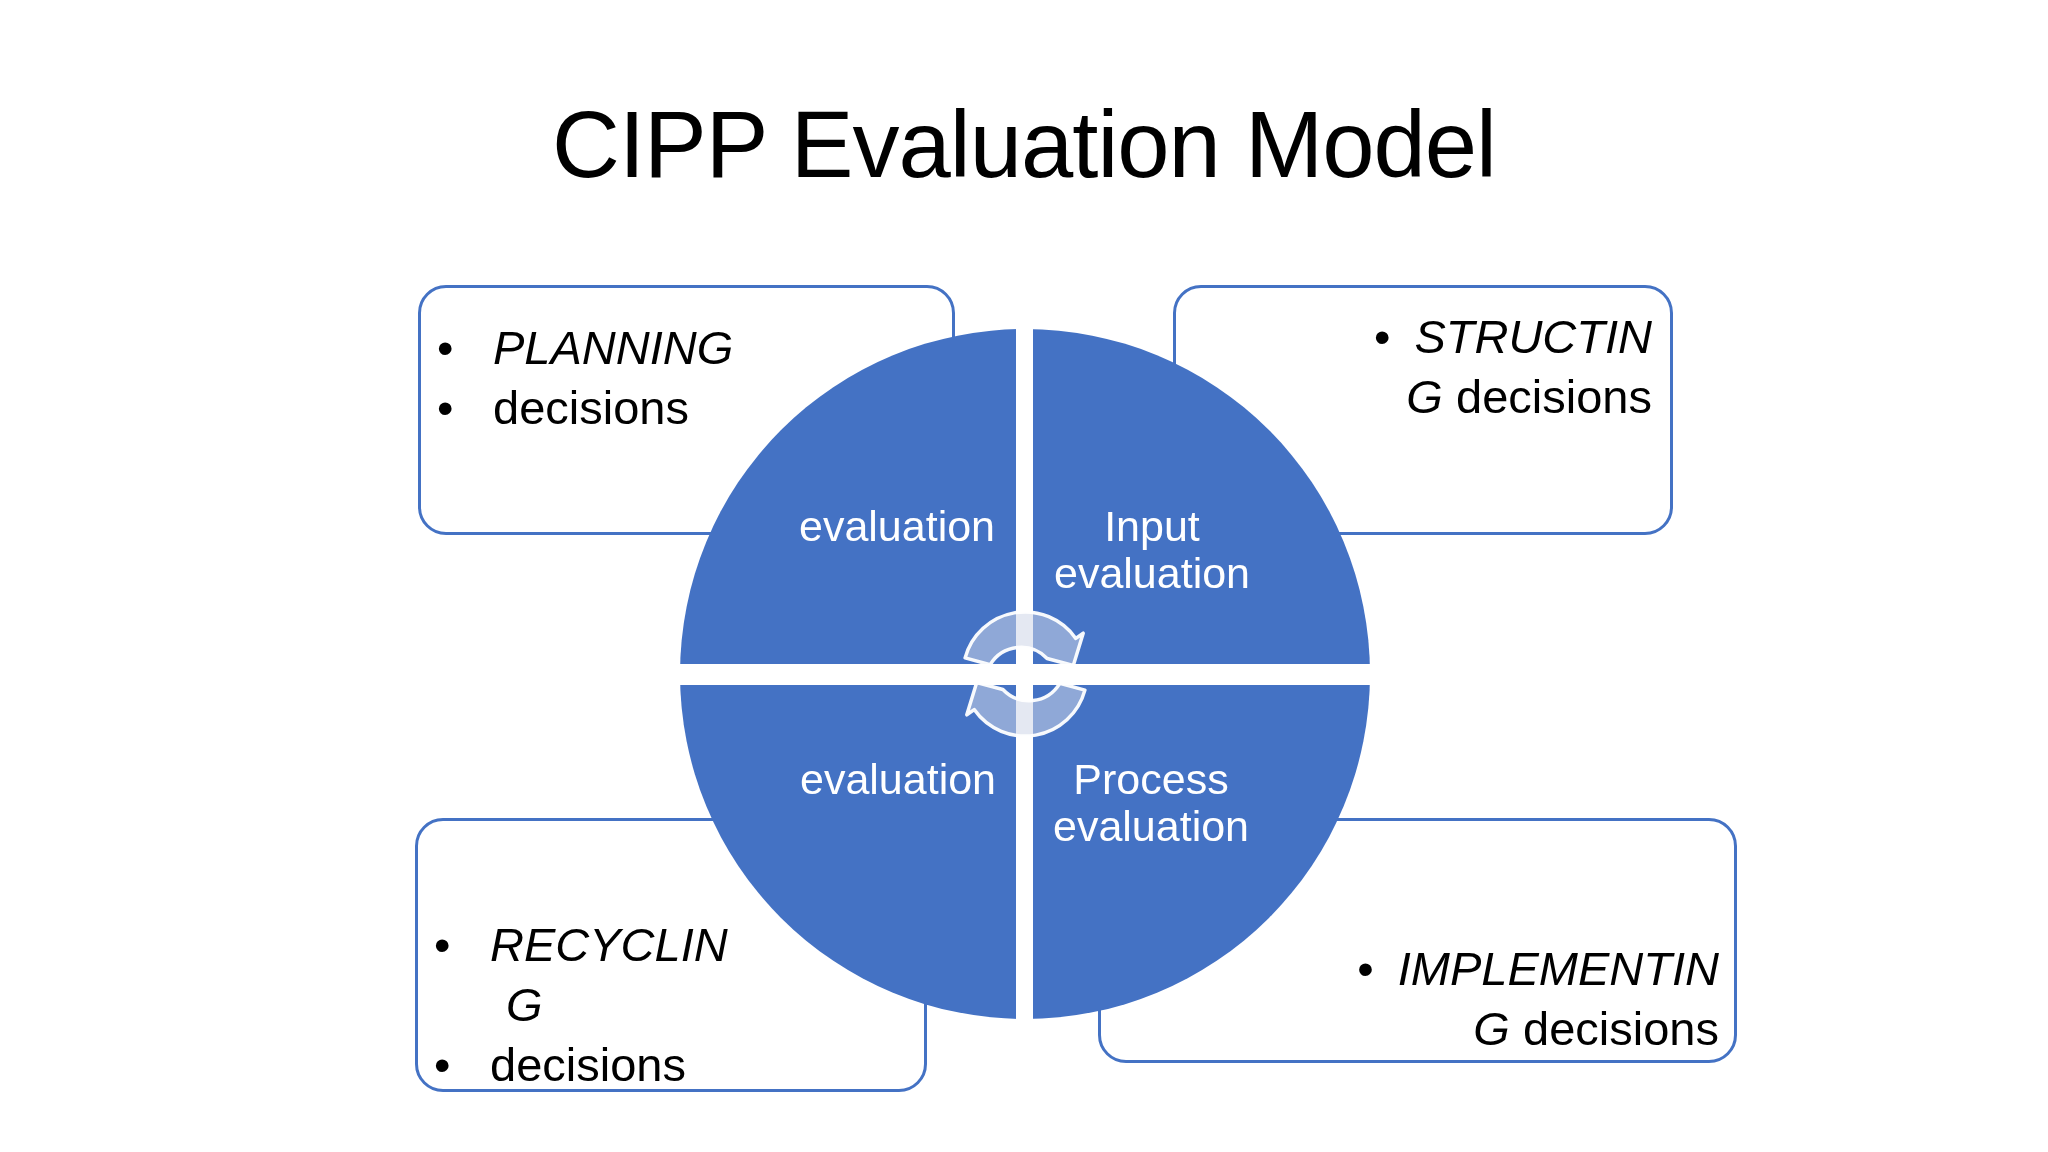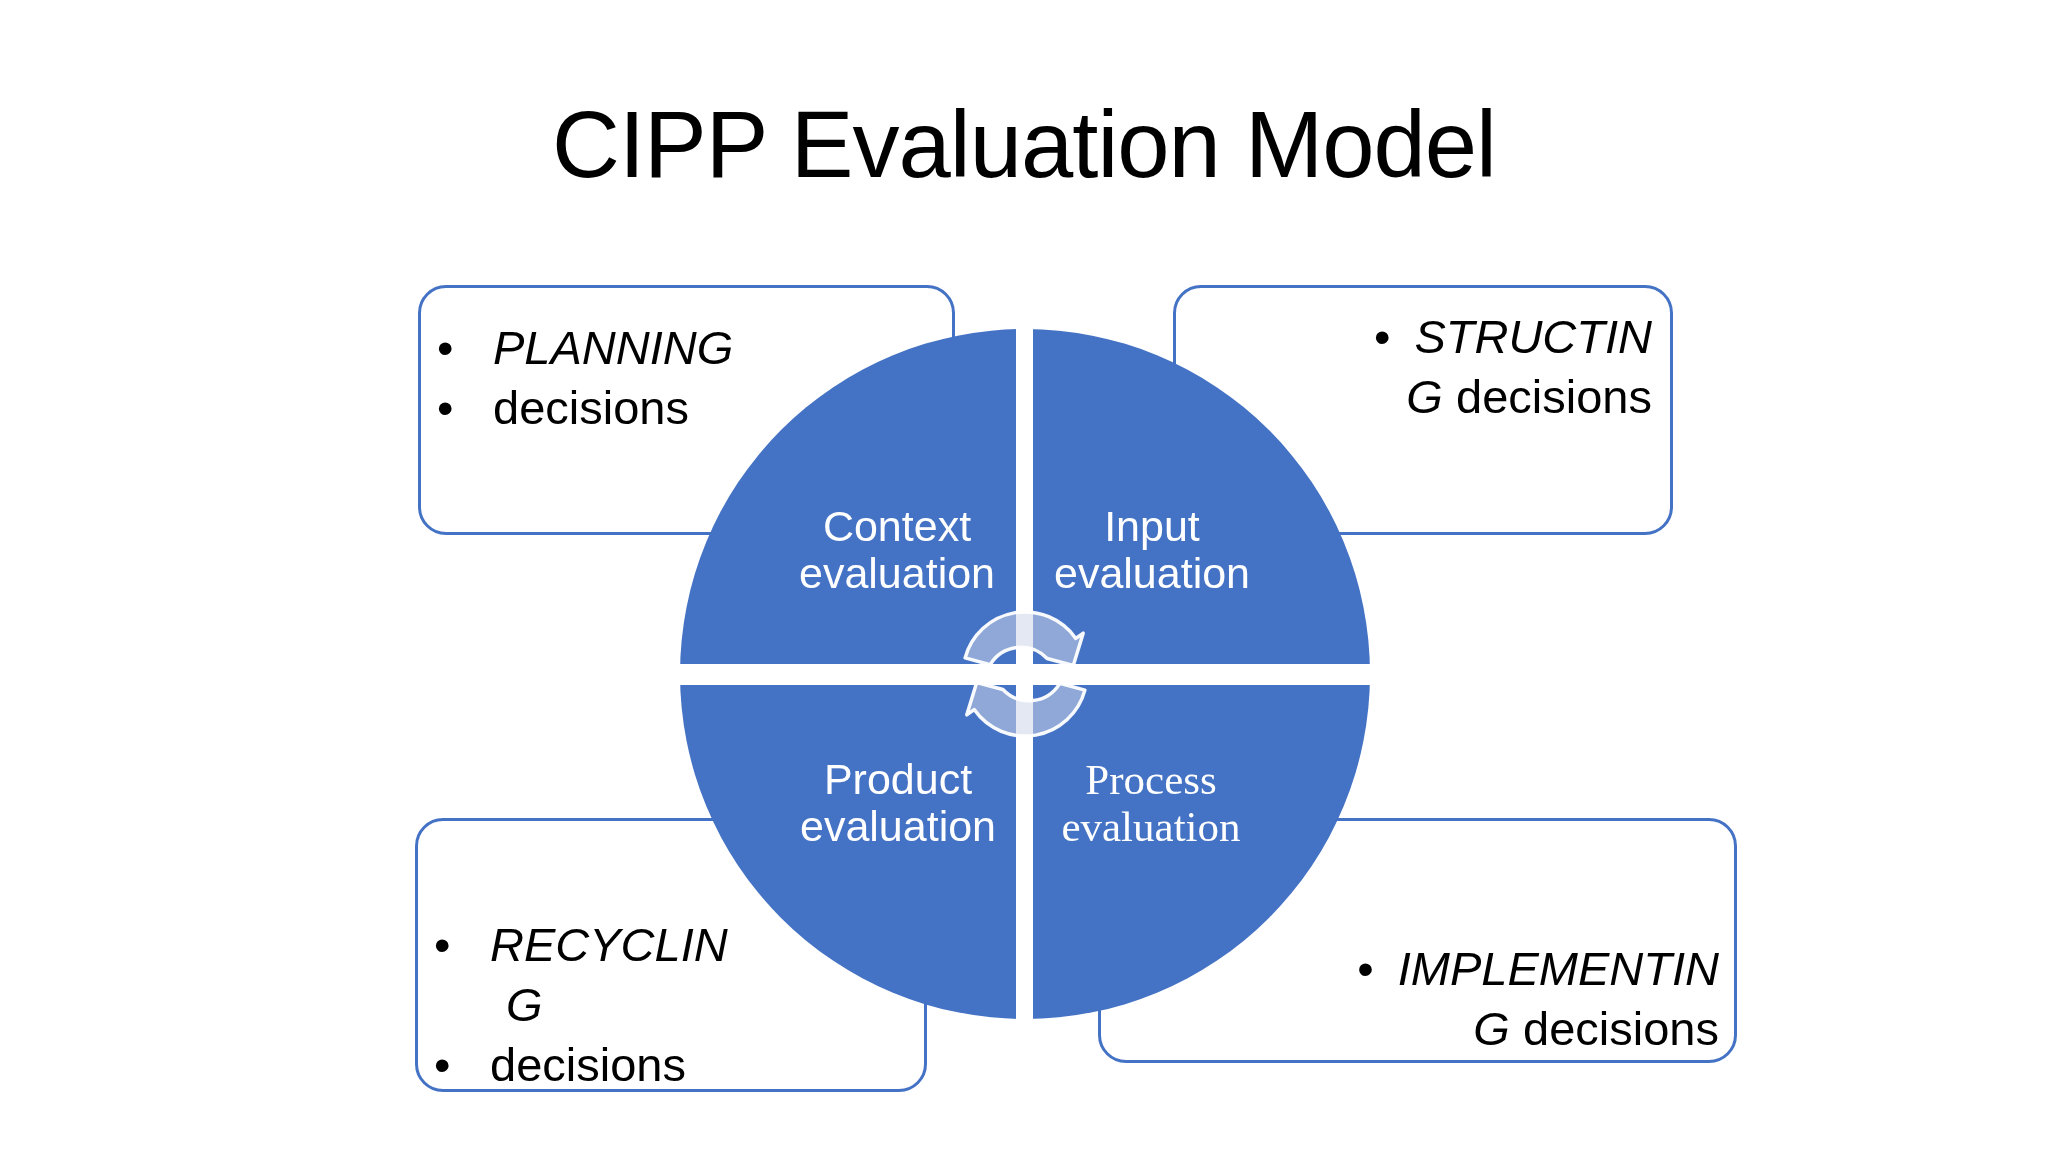--- a/index.html
+++ b/index.html
@@ -32,21 +32,21 @@
   .sp{display:inline-block;width:0.28em;}
   
   #diagram-svg{position:absolute;left:0;top:0;z-index:5;pointer-events:none;}
   .quad-label{
     position:absolute;z-index:6;width:420px;text-align:center;
     color:#FFFFFF;font-size:43px;line-height:47px;
   }
   #label-context{left:687px;top:503px;}
   #label-input{left:942px;top:503px;}
   #label-product{left:688px;top:756px;}
-  #label-process{left:941px;top:756px;font-family:Liberation Serif, serif;}
+  #label-process{left:941px;top:756px;}
 </style>
 </head>
 <body>
 
 <div class="slide-title">CIPP Evaluation Model</div>
 
 <div class="callout" id="callout-tl">
   <div class="para">
     <span class="bullet">•</span><span class="it">PLANNING</span>
   </div>
@@ -83,27 +83,25 @@
   <circle cx="1025" cy="674" r="345" fill="#4472C4"></circle>
   <rect x="1016" y="326" width="17" height="696" fill="#ffffff"></rect>
   <rect x="677" y="664" width="696" height="21" fill="#ffffff"></rect>
   <g transform="translate(1025,674)" fill="rgba(205,214,232,0.55)" stroke="rgba(255,255,255,0.95)" stroke-width="3.5" stroke-linejoin="round">
     <path d="M -59.9 -16.1 A 62 62 0 0 1 50.8 -35.6 L 58.2 -40.8 L 48.3 -8.5 L 22.1 -15.5 A 36 36 0 0 0 -34.8 -9.3 Z"></path>
     <path transform="rotate(180)" d="M -59.9 -16.1 A 62 62 0 0 1 50.8 -35.6 L 58.2 -40.8 L 48.3 -8.5 L 22.1 -15.5 A 36 36 0 0 0 -34.8 -9.3 Z"></path>
   </g>
 </svg>
 
 <div class="quad-label" id="label-context">
-  <div>Context</div>
   <div>evaluation</div>
 </div>
 <div class="quad-label" id="label-input">
   <div>Input</div>
   <div>evaluation</div>
 </div>
 <div class="quad-label" id="label-product">
-  <div>Product</div>
   <div>evaluation</div>
 </div>
 <div class="quad-label" id="label-process">
   <div>Process</div>
   <div>evaluation</div>
 </div>
 
 </body></html>

